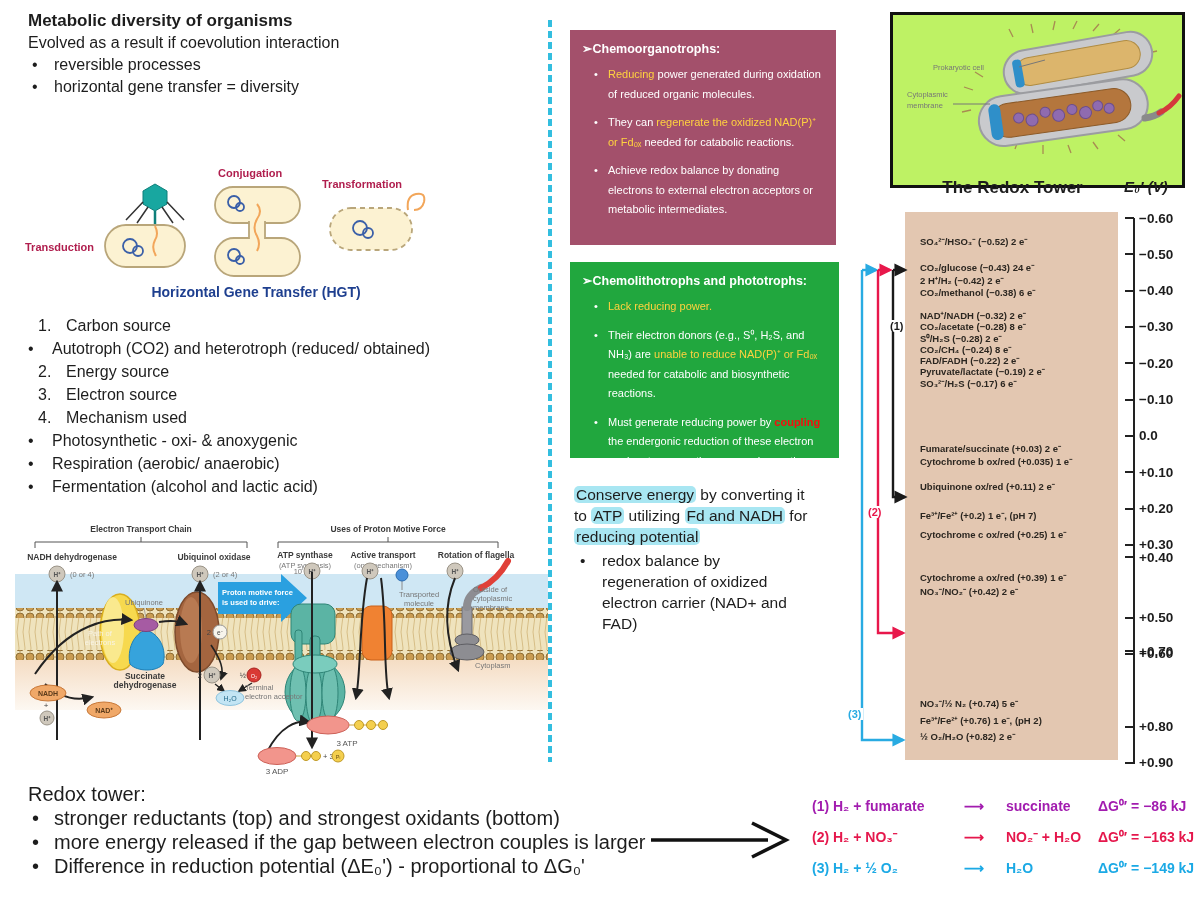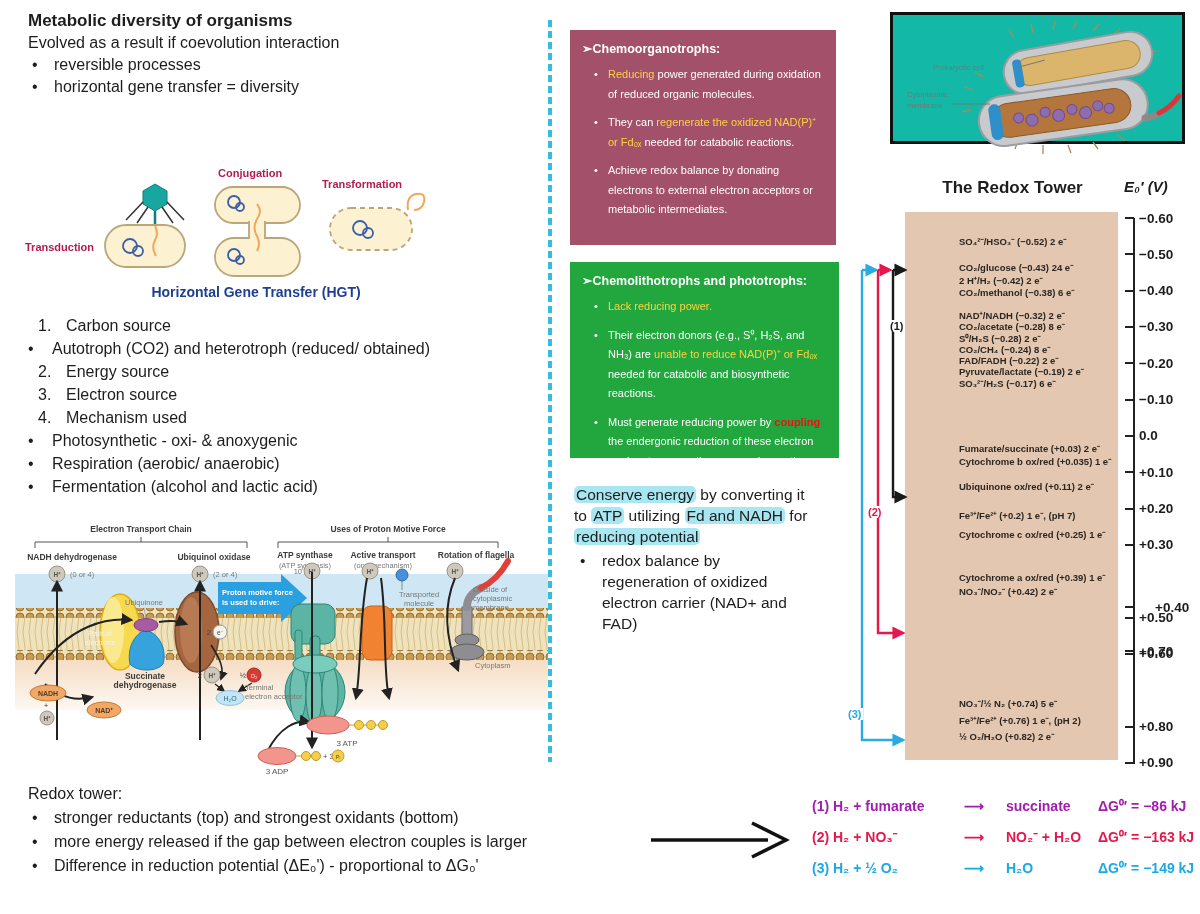--- a/index.html
+++ b/index.html
@@ -13,21 +13,21 @@
   .bl-row{display:flex;}
   .bl-row .mk{width:22px;text-align:left;padding-left:4px;flex:none;}
 
   
   .nlist{left:28px;top:314px;width:525px;font-size:16px;line-height:23px;}
   .li{display:flex;}
   .li.num .mk{width:28px;padding-left:10px;flex:none;}
   .li.bul .mk{width:24px;padding-left:0;flex:none;}
 
   
-  .rnotes{left:28px;top:782px;width:640px;font-size:16px;line-height:24px;}
+  .rnotes{left:28px;top:782px;width:640px;font-size:20px;line-height:24px;}
 
   
   .divider{left:548px;top:20px;width:4px;height:742px;
     background:repeating-linear-gradient(180deg,#33bedf 0 7px,rgba(0,0,0,0) 7px 11px);}
 
   
   .box{color:#fff;padding:11px 12px 8px 12px;box-sizing:border-box;}
   .box.maroon{left:570px;top:30px;width:266px;height:215px;background:#a3506b;}
   .box.green{left:570px;top:262px;width:269px;height:196px;background:#21a73e;}
   .box-title{font-weight:bold;font-size:12.5px;margin-bottom:9px;}
@@ -37,28 +37,28 @@
   .seg-r{color:#f30e0e;font-weight:bold;}
 
   
   .conserve{left:574px;top:484px;width:238px;font-size:15.5px;line-height:21px;}
   .seg-hl{background:#a8e6f2;border-radius:5px;padding:0 2px;}
   .conserve .bl-row{margin-top:3px;}
   .conserve .bl-row .mk{width:22px;padding-left:6px;flex:none;}
   .conserve .bl-row .tx{width:196px;}
 
   
-  .cellfig{left:890px;top:12px;width:295px;height:132px;border:3px solid #111;
-           box-sizing:border-box;background:#14b8a6;}
+  .cellfig{left:890px;top:12px;width:295px;height:176px;border:3px solid #111;
+           box-sizing:border-box;background:#bef264;}
 
   
   .tower-title{left:905px;top:178px;width:215px;text-align:center;font-weight:bold;font-size:17px;}
   .tower-axis{left:1124px;top:178px;font-weight:bold;font-style:italic;font-size:15px;}
   .tower{left:905px;top:212px;width:213px;height:548px;background:#e3c7b1;}
-  .tg{position:absolute;left:15px;width:190px;font-size:9.5px;font-weight:bold;color:#2b2620;margin-left:39px;}
+  .tg{position:absolute;left:15px;width:190px;font-size:9.5px;font-weight:bold;color:#2b2620;}
   .twl{line-height:12.5px;white-space:nowrap;}
   .tg.s11 .twl{line-height:11.3px;}
   .tg.s14 .twl{line-height:14px;}
   .tg.s16 .twl{line-height:16.5px;}
 
   
   .scale{left:1125px;top:0;width:75px;height:795px;}
   .axisline{position:absolute;left:8px;top:218px;height:546px;width:0;border-left:2px solid #222;}
   .tick{position:absolute;left:0;display:flex;align-items:center;height:16px;}
   .tickline{width:9px;height:2px;background:#222;display:inline-block;}
@@ -489,21 +489,21 @@
         <span class="ticklab">+0.10</span>
       </div>
       <div class="tick" style="top: 500.664px;">
         <span class="tickline"></span>
         <span class="ticklab">+0.20</span>
       </div>
       <div class="tick" style="top: 536.997px;">
         <span class="tickline"></span>
         <span class="ticklab">+0.30</span>
       </div>
-      <div class="tick" style="top: 599px; gap: 16px;">
+      <div class="tick" style="top: 549px;">
         <span class="tickline"></span>
         <span class="ticklab">+0.40</span>
       </div>
       <div class="tick" style="top: 609.663px;">
         <span class="tickline"></span>
         <span class="ticklab">+0.50</span>
       </div>
       <div class="tick" style="top: 645.996px;">
         <span class="tickline"></span>
         <span class="ticklab">+0.60</span>

